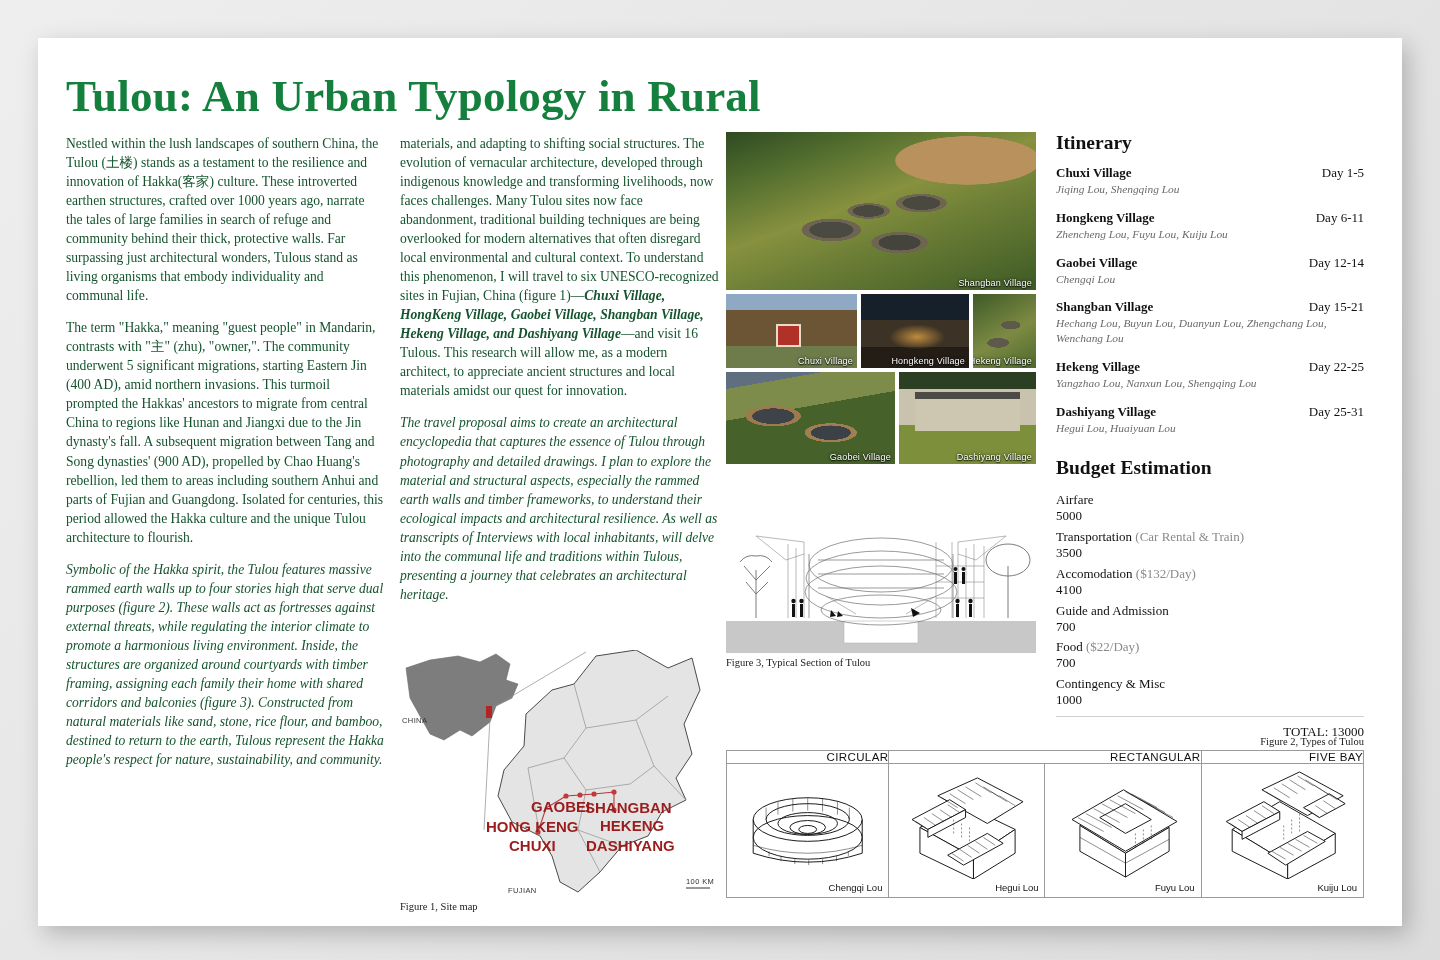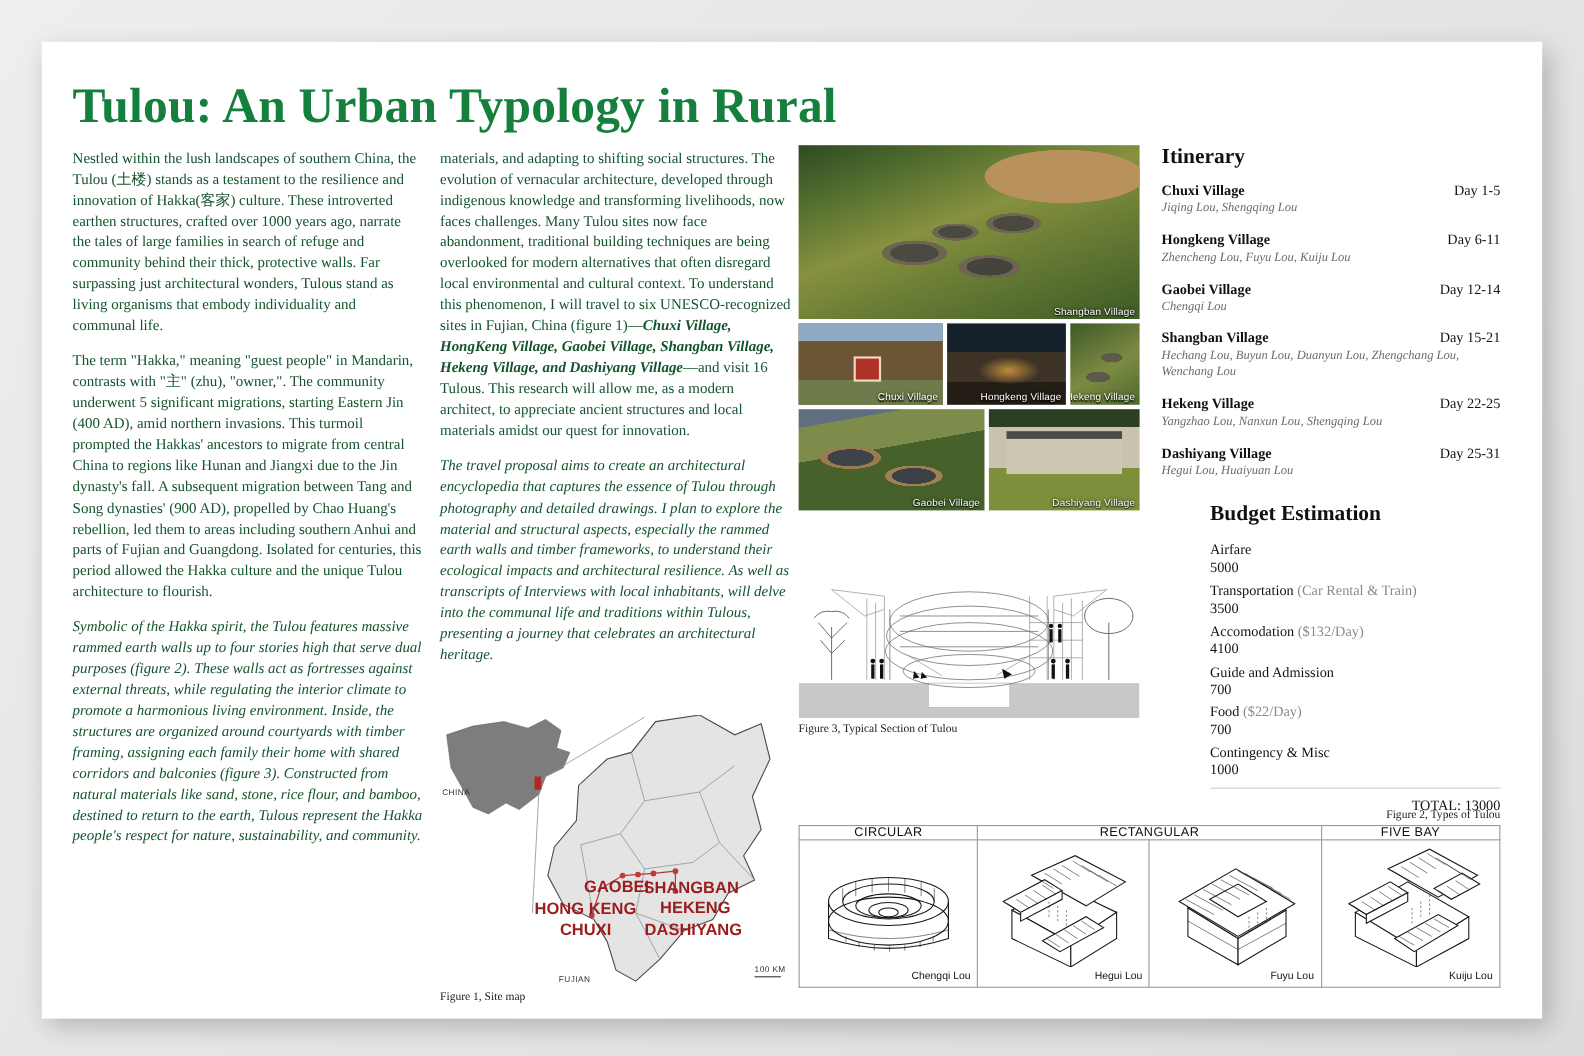--- a/index.html
+++ b/index.html
@@ -70,37 +70,37 @@
   #fig3 .art { height: 135px; position: relative; background: #fff; overflow: hidden; }
   .figcap { font-size: 10.5px; color: #1a1a1a; margin-top: 4px; }
   
   #right { position: absolute; left: 1018px; top: 94px; width: 308px; }
   .h2 { font-size: 19.5px; font-weight: bold; color: #111; margin-bottom: 11px; }
   .itin-item { margin-bottom: 13px; }
   .itin-top { display: flex; justify-content: space-between; align-items: baseline; }
   .itin-name { font-size: 13px; font-weight: bold; color: #111; }
   .itin-days { font-size: 13px; color: #111; white-space: nowrap; }
   .itin-sub { font-size: 11.4px; font-style: italic; color: #6a6a6a; line-height: 1.30; margin-top: 1px; }
-  #budget { margin-top: 21px; margin-left: 44px; }
+  #budget { margin-top: 21px; }
   .bud-row { display: flex; justify-content: space-between; align-items: baseline; font-size: 13px; color: #111; padding: 2.4px 0; flex-direction: column; }
   .bud-note { color: #8a8a8a; }
   .bud-rule { height: 1px; background: #cfcfcf; margin: 6px 0 5px; }
   .bud-total { text-align: right; font-size: 13px; color: #111; padding-top: 2px; }
   
   #fig1 { position: absolute; left: 362px; top: 612px; width: 320px; height: 262px; }
   #fig1 svg { position: absolute; left: 0; top: 0; }
   .maplbl { position: absolute; font-family: "Liberation Sans", sans-serif; font-size: 15px; color: #9b1c1c; font-weight: bold; white-space: nowrap; }
   .mapmini { position: absolute; font-family: "Liberation Sans", sans-serif; font-size: 7.5px; color: #333; letter-spacing: .4px; }
   #fig1cap { position: absolute; left: 0; bottom: 0; font-size: 10.5px; color: #1a1a1a; text-align: center; }
   
   #fig2 { position: absolute; left: 688px; top: 698px; width: 638px; }
   #fig2cap { text-align: right; font-size: 10.5px; color: #1a1a1a; margin-bottom: 3px; }
   #fig2 table { border-collapse: collapse; width: 100%; table-layout: fixed; }
   #fig2 th, #fig2 td { border: 1px solid #9a9a9a; }
-  #fig2 th { font-family: "Liberation Sans", sans-serif; font-size: 11.5px; font-weight: normal; color: #111; padding: 0 0; letter-spacing: .4px; }
+  #fig2 th { font-family: "Liberation Sans", sans-serif; font-size: 11.5px; font-weight: normal; color: #111; padding: 0 0; letter-spacing: .4px; text-align: right; }
   #fig2 td { height: 134px; vertical-align: bottom; position: relative; }
   .tcap { position: absolute; right: 6px; bottom: 4px; font-family: "Liberation Sans", sans-serif; font-size: 9.5px; color: #111; }
   .sketch { position: absolute; left: 0; right: 0; top: 4px; bottom: 18px; }
 </style>
 </head>
 <body>
 
 <div id="page">
 
   <h1 id="title">Tulou: An Urban Typology in Rural</h1>

